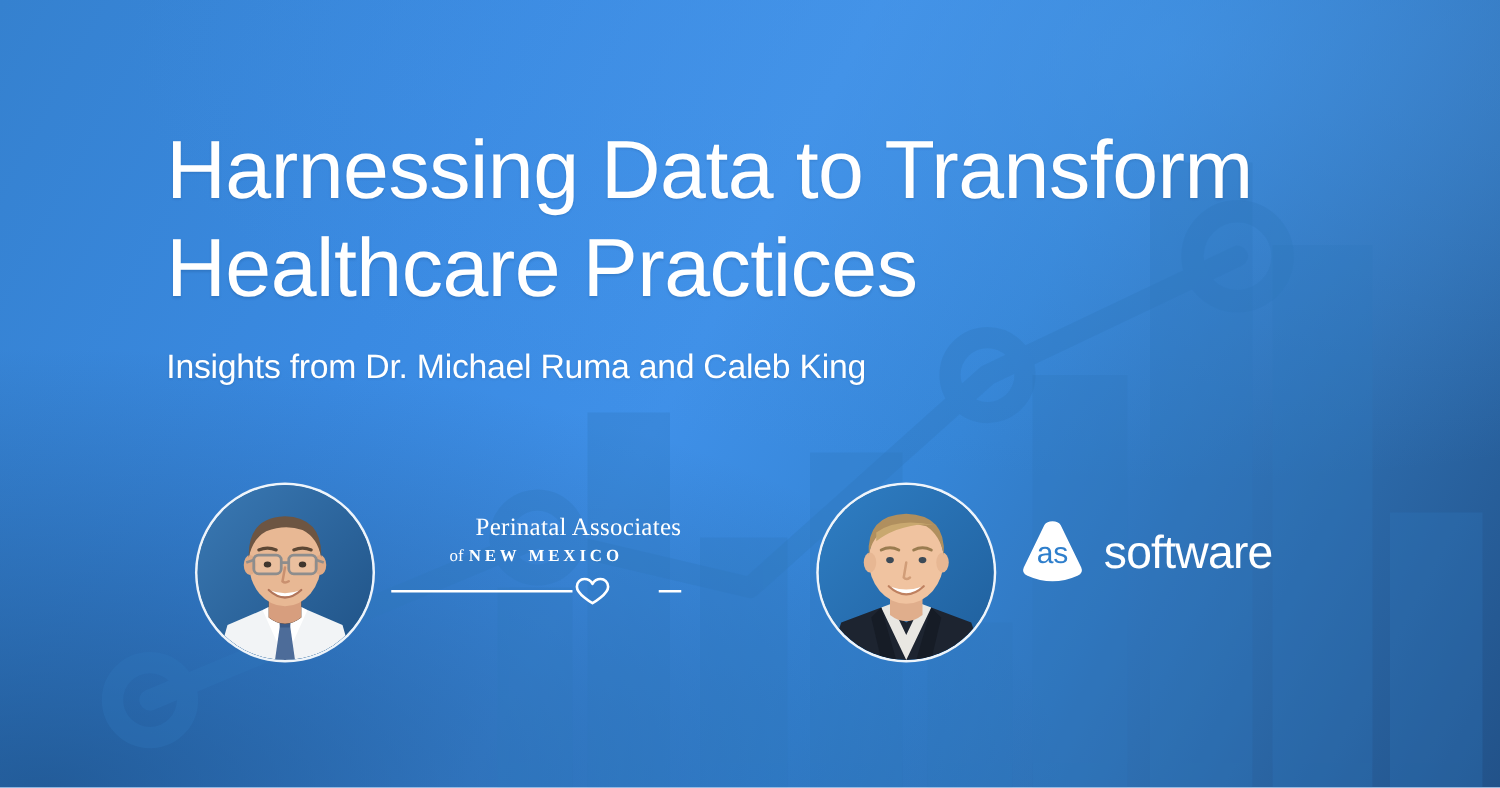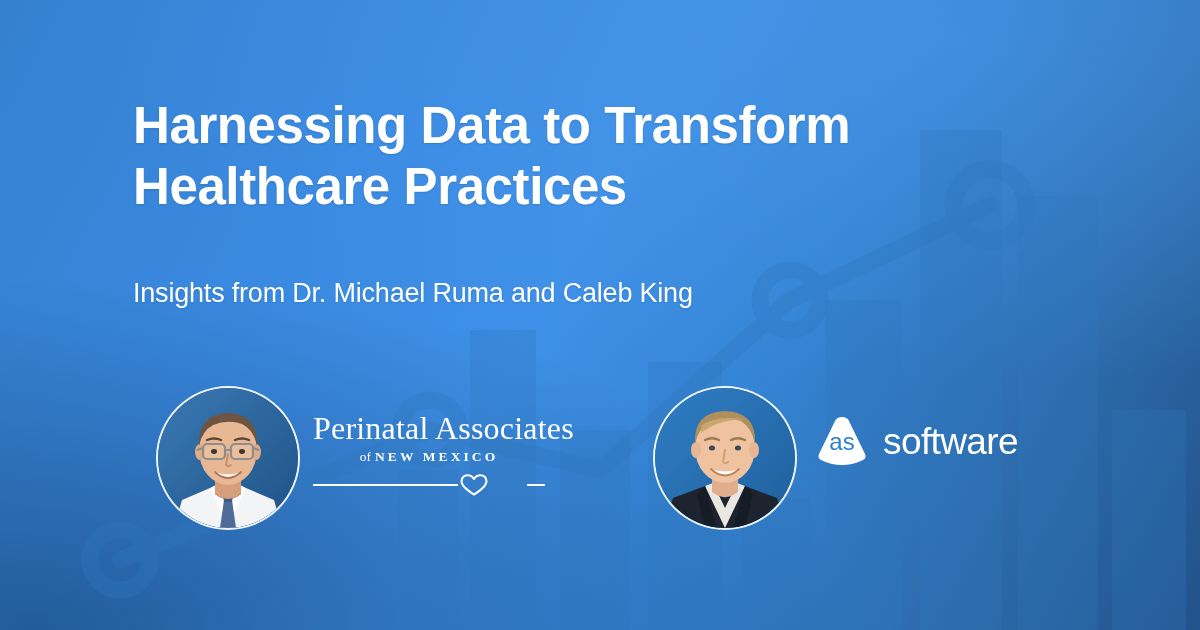--- a/index.html
+++ b/index.html
@@ -50,23 +50,23 @@
     position: absolute;
     inset: 0;
   }
 
   .headline {
     position: absolute;
     left: 133px;
     top: 96px;
     width: 930px;
     color: #ffffff;
-    font-size: 51px;
+    font-size: 66px;
     line-height: 1.19;
-    font-weight: 700;
+    font-weight: 400;
     letter-spacing: -0.4px;
     text-shadow: 0 1px 2px rgba(13,52,94,0.18);
   }
   .subhead {
     position: absolute;
     left: 133px;
     top: 277px;
     width: 980px;
     color: #ffffff;
     font-size: 27px;
@@ -101,23 +101,23 @@
   
   .pa-logo {
     position: absolute;
     left: 313px;
     top: 27px;
     width: 232px;
     color: #ffffff;
   }
   .pa-name {
     font-family: "Liberation Serif", serif;
-    font-size: 32px;
+    font-size: 20px;
     line-height: 1;
-    text-align: left;
+    text-align: right;
     letter-spacing: 0.2px;
     white-space: nowrap;
   }
   .pa-sub {
     margin-top: 6px;
     text-align: center;
     font-family: "Liberation Serif", serif;
     font-size: 13.5px;
     line-height: 1;
     white-space: nowrap;

